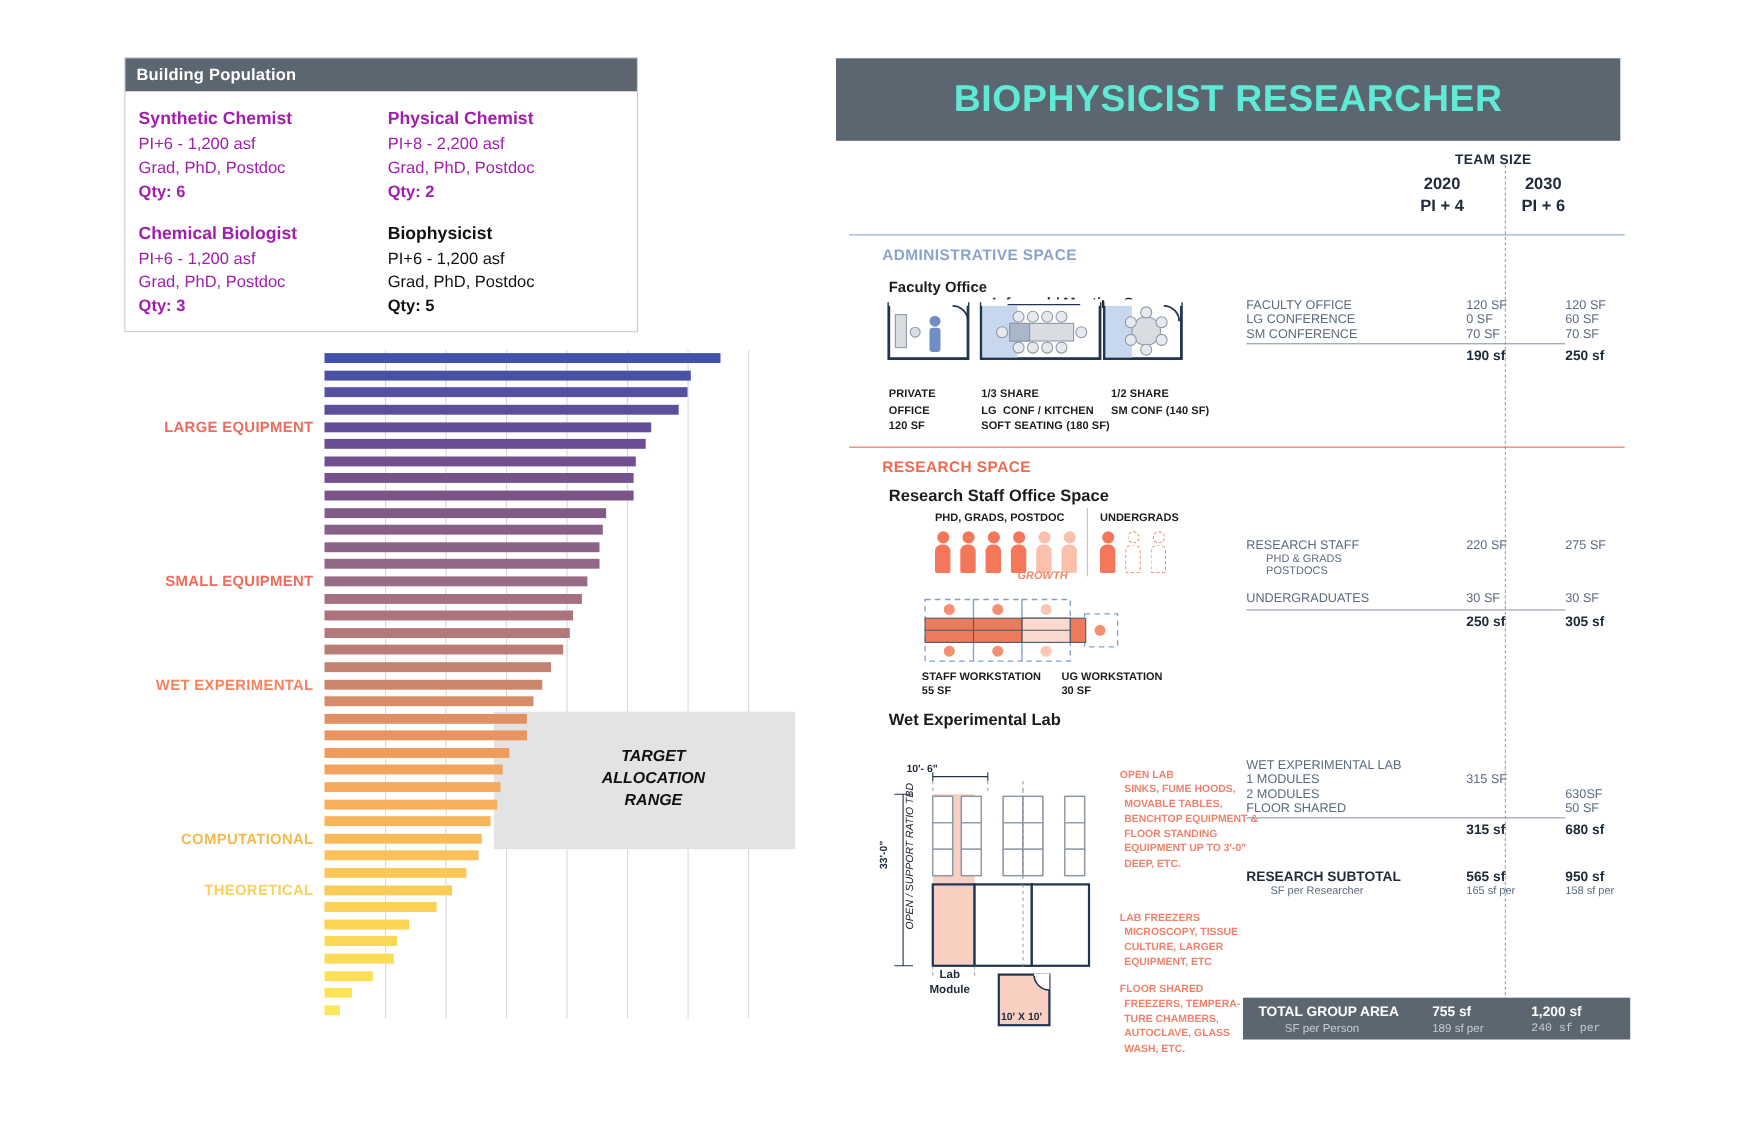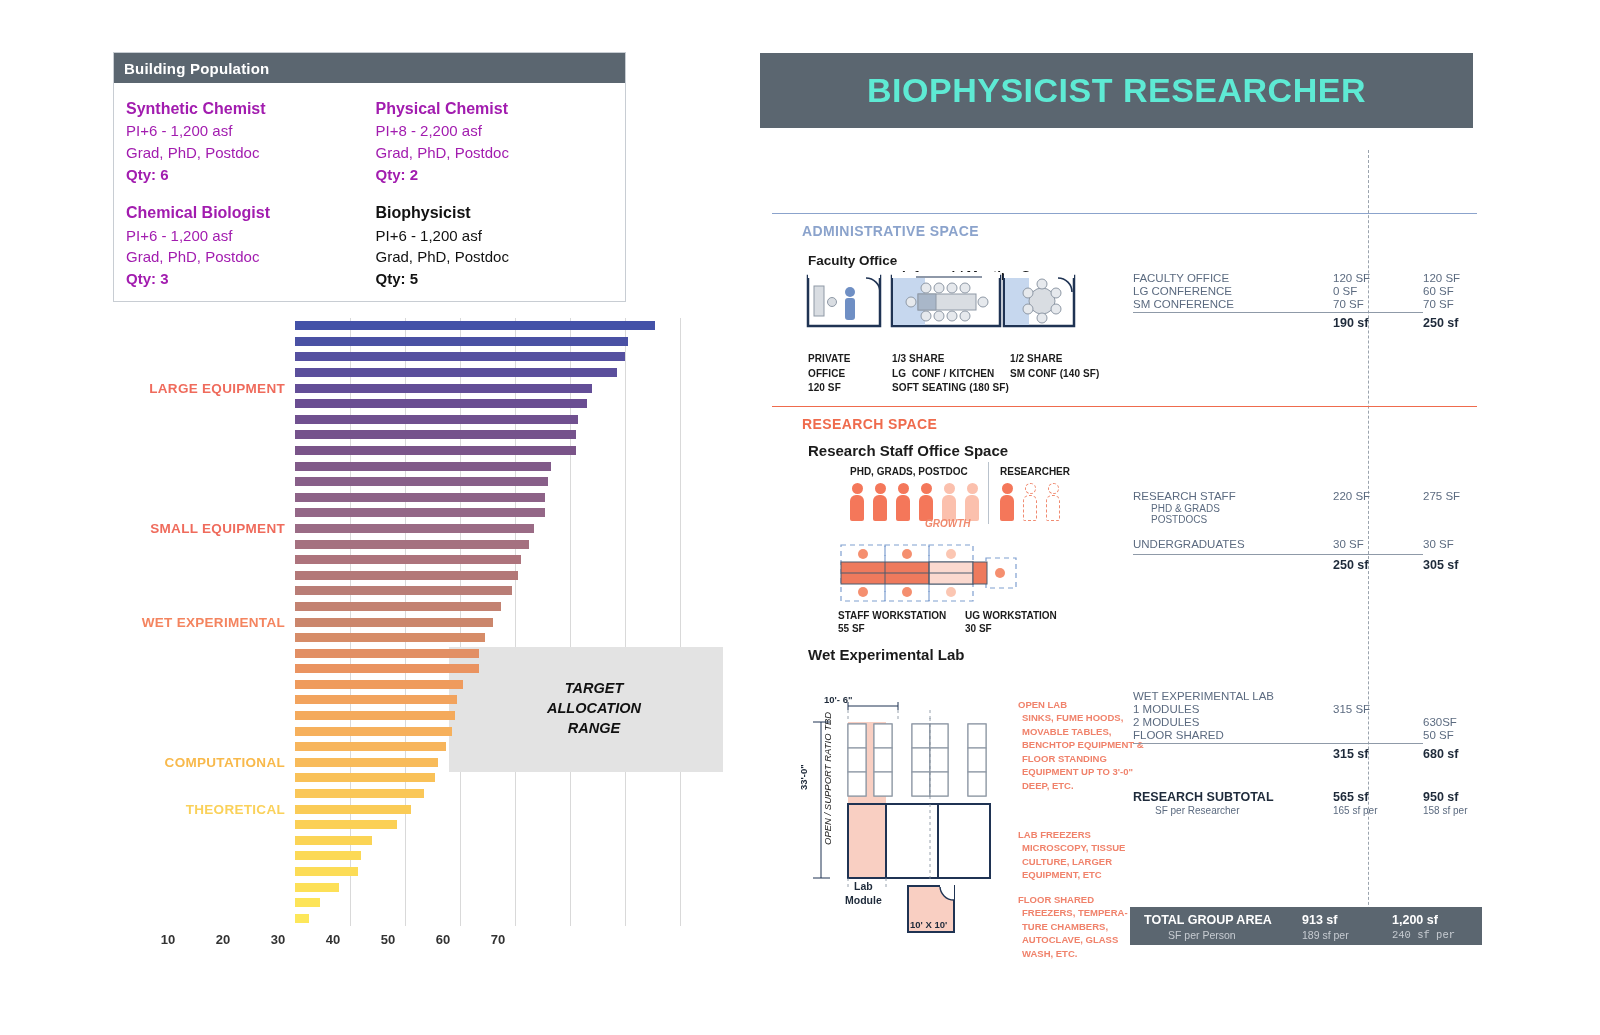--- a/index.html
+++ b/index.html
@@ -3,21 +3,21 @@
 <meta charset="utf-8">
 <style>
   * { box-sizing: border-box; margin:0; padding:0; }
   html,body { width:1600px; height:1035px; background:#ffffff; }
   body { font-family:"Liberation Sans", sans-serif; color:#1e2a3a; position:relative; overflow:hidden; }
 
   
   #left-panel { position:absolute; left:0; top:0; width:760px; height:1035px; }
 
   
-  #pop-card { position:absolute; left:113px; top:52px; width:513px; height:250px;
+  #pop-card { position:absolute; left:113px; top:52px; width:467px; height:250px;
               border:1px solid #c8cdd3; background:#fff; }
   #pop-header { height:30px; background:#5b6670; display:flex; align-items:center;
                 padding-left:10px; }
   #pop-header-title { color:#fff; font-size:15px; font-weight:bold; letter-spacing:.2px; }
   #pop-grid { display:grid; grid-template-columns:1fr 1fr; padding:14px 0 0 12px;
               row-gap:16px; }
   .pop-cell { padding-right:10px; }
   .pop-cell .role { font-size:16px; font-weight:bold; line-height:1.45; }
   .pop-cell .line { font-size:15px; line-height:1.45; font-weight:normal; }
   .pop-cell .qty  { font-size:15px; line-height:1.45; font-weight:bold; }
@@ -179,39 +179,43 @@
         <div class="bar" style="left: 0px; top: 548.936px; width: 63.25px; background: rgb(252, 220, 86);"></div>
         <div class="bar" style="left: 0px; top: 564.526px; width: 44px; background: rgb(253, 224, 87);"></div>
         <div class="bar" style="left: 0px; top: 580.115px; width: 24.75px; background: rgb(253, 228, 88);"></div>
         <div class="bar" style="left: 0px; top: 595.705px; width: 13.75px; background: rgb(253, 231, 90);"></div>
         <div class="cat-label" style="color: rgb(239, 107, 92); right: 428px; width: 180px; top: 63.1538px;">LARGE EQUIPMENT</div>
         <div class="cat-label" style="color: rgb(239, 107, 92); right: 428px; width: 180px; top: 203.462px;">SMALL EQUIPMENT</div>
         <div class="cat-label" style="color: rgb(244, 132, 95); right: 428px; width: 180px; top: 297px;">WET EXPERIMENTAL</div>
         <div class="cat-label" style="color: rgb(248, 185, 75); right: 428px; width: 180px; top: 437.308px;">COMPUTATIONAL</div>
         <div class="cat-label" style="color: rgb(250, 209, 90); right: 428px; width: 180px; top: 484.077px;">THEORETICAL</div>
       </div>
-    <div id="axis">
-        <div class="tick-label" style="left: 55px;">10</div>
-        <div class="tick-label" style="left: 110px;">20</div>
-        <div class="tick-label" style="left: 165px;">30</div>
-        <div class="tick-label" style="left: 220px;">40</div>
-        <div class="tick-label" style="left: 275px;">50</div>
-        <div class="tick-label" style="left: 330px;">60</div>
-        <div class="tick-label" style="left: 385px;">70</div>
-      </div>
   </div>
 
 </div>
 
 <div id="right-panel">
 
   <div id="title-bar">
     <span id="title-text">BIOPHYSICIST RESEARCHER</span>
   </div>
 
+  <div id="team-size">
+    <div id="team-size-label">TEAM SIZE</div>
+    <div id="team-cols">
+      <div class="team-col">
+        <div>2020</div>
+        <div>PI + 4</div>
+      </div>
+      <div class="team-col">
+        <div>2030</div>
+        <div>PI + 6</div>
+      </div>
+    </div>
+  </div>
 
   <div class="dashed-v"></div>
 
   <div class="sect-rule" style="top:213px; background:#8ba3cc;"></div>
   <div class="sect-title" style="left:42px; top:223px; color:#8ba3cc;">ADMINISTRATIVE SPACE</div>
 
   <div class="fig-title" style="left:48px; top:253px;">Faculty Office</div>
   <div class="fig-title" style="left:142px; top:253px;margin-top:15px;">Informal / Meeting Space</div>
 
   <svg width="300" height="60" style="position:absolute; left:46px; top:272px;">
@@ -290,21 +294,21 @@
         <span class="c2">250 sf</span>
       </div>
     </div>
 
   <div class="sect-rule" style="top:406px; background:#ef6b4d;"></div>
   <div class="sect-title" style="left:42px; top:416px; color:#ef6b4d;">RESEARCH SPACE</div>
 
   <div class="fig-title" style="left:48px; top:442px; font-size:15px;">Research Staff Office Space</div>
 
   <div class="ws-note" style="left:90px; top:465px;">PHD, GRADS, POSTDOC</div>
-  <div class="ws-note" style="left:240px; top:465px;">RESEARCHER</div>
+  <div class="ws-note" style="left:240px; top:465px;">UNDERGRADS</div>
   <div style="position:absolute; left:228px; top:462px; width:1px; height:62px; background:#b9c2cc;"></div>
 
   <div id="people-row">
       <div class="person" style="left: 90px; top: 483px; position: absolute;">
         <div class="head" style="background: rgb(244, 119, 90);"></div>
         <div class="body" style="background: rgb(244, 119, 90);"></div>
       </div>
       <div class="person" style="left: 113px; top: 483px; position: absolute;">
         <div class="head" style="background: rgb(244, 119, 90);"></div>
         <div class="body" style="background: rgb(244, 119, 90);"></div>
@@ -524,19 +528,19 @@
       <div class="trow sub" style="top: 115px; left: 0px;">
         <span class="c0" style="left: 22px;">SF per Researcher</span>
         <span class="c1">165 sf per</span>
         <span class="c2">158 sf per</span>
       </div>
     </div>
 
   <div id="total-bar">
     <span class="r1">TOTAL GROUP AREA</span>
     <span class="r2">SF per Person</span>
-    <span class="v1a">913 sf</span>
+    <span class="v1a">755 sf</span>
     <span class="v1b">189 sf per</span>
     <span class="v2a">1,200 sf</span>
     <span class="v2b">240 sf per</span>
   </div>
 
 </div>
 
 </body></html>

